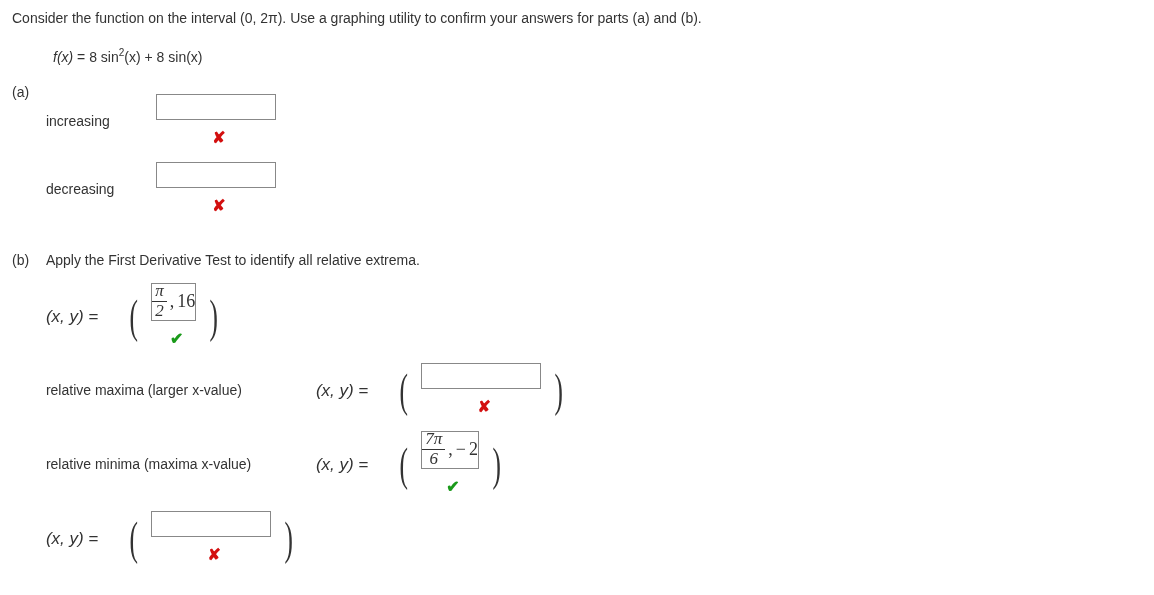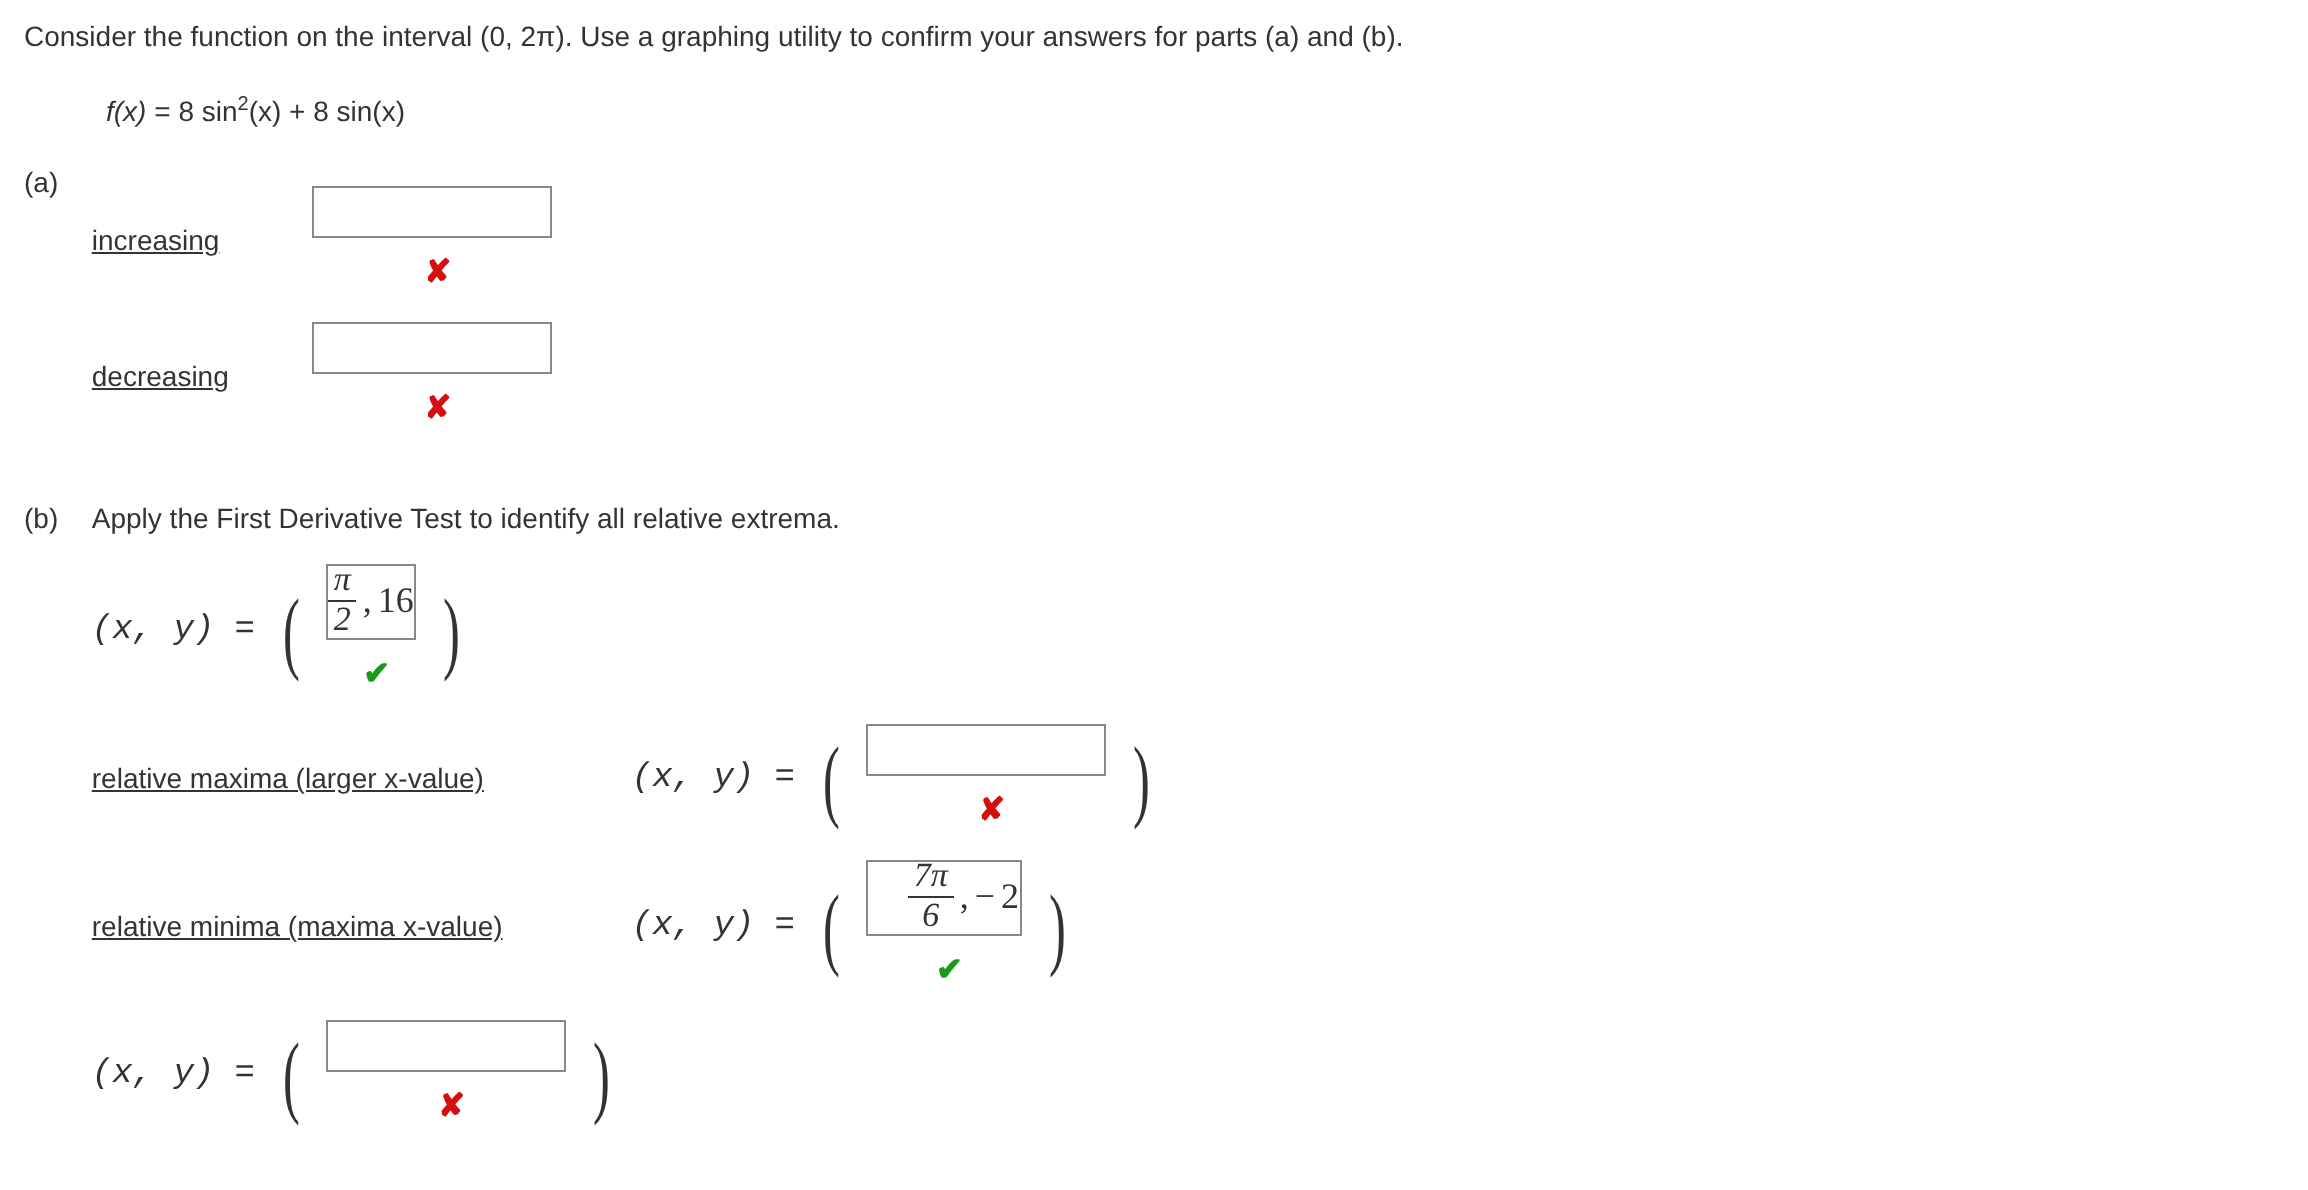--- a/index.html
+++ b/index.html
@@ -32,21 +32,20 @@
   }
   .row {
     display: flex;
     align-items: center;
     margin: 12px 0;
     gap: 10px;
   }
   .row-label {
     display: inline-block;
     min-width: 100px;
-    text-decoration: underline;
   }
   .row-label.wide { min-width: 260px; }
   input.answer {
     border: 1px solid #888;
     height: 26px;
     width: 120px;
     padding: 2px 6px;
     font-size: 14px;
     box-sizing: border-box;
     text-align: center;
@@ -65,21 +64,21 @@
     gap:6px;
   }
   .paren {
     font-family: "Times New Roman", Times, serif;
     font-size: 46px;
     line-height: 1;
     display:inline-block;
     transform: scaleX(0.55);
   }
   .xy {
-    font-family: Liberation Mono, monospace;
+    font-family: Liberation Sans, sans-serif;
     font-style: italic;
     font-size: 17px;
     display:inline-block;
     min-width: 70px;
   }
   .xy .r { font-style: normal; }
   .frac {
     font-family: "Times New Roman", Times, serif;
     font-style: italic;
     display:inline-flex;
@@ -168,21 +167,21 @@
       </span>
       <span class="paren">)</span>
     </div>
 
     
     <div class="row">
       <span class="row-label wide">relative minima (maxima x-value)</span>
       <span class="xy"><span>(x, y)</span><span class="r"> = </span></span>
       <span class="paren">(</span>
       <span class="stack">
-        <span class="answer" style="border:1px solid #888;display:inline-flex;align-items:center;justify-content:flex-end;height:36px;padding-left:20px;">
+        <span class="answer" style="border:1px solid #888;display:inline-flex;align-items:center;justify-content:flex-end;height:36px;">
           <span class="mathval">
             <span class="frac">
               <span class="num">7π</span>
               <span class="den">6</span>
             </span>
               <span class="r">,</span>
               <span class="r"> − </span>
               <span class="r">2</span>
           </span>
         </span>

